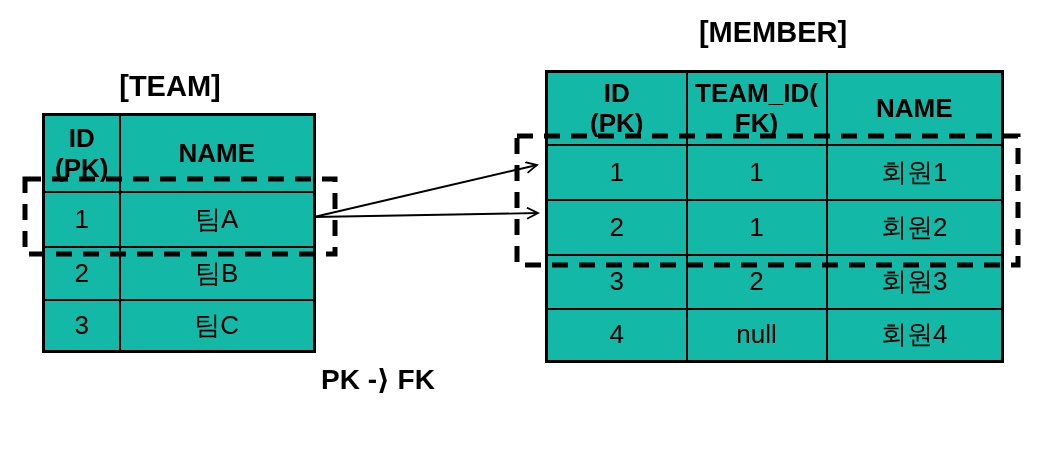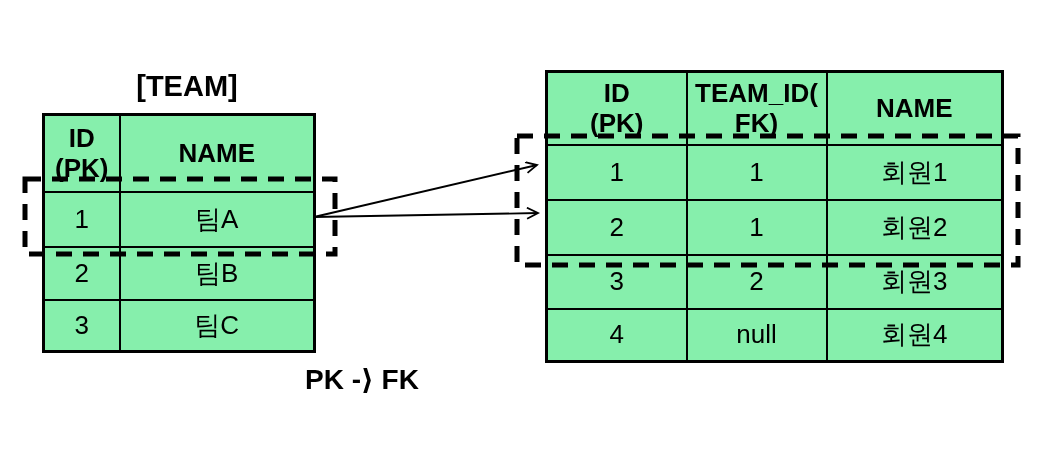--- a/index.html
+++ b/index.html
@@ -16,28 +16,28 @@
     font-family: "Liberation Sans", "DejaVu Sans", sans-serif;
     overflow: hidden;
   }
   .tbl-title {
     position: absolute;
     text-align: center;
     font-size: 29px;
     font-weight: 700;
     letter-spacing: 0px;
   }
-  .team-title   { left: 42px;  top: 70px;  width: 290px; }
+  .team-title   { left: 25px;  top: 70px;  width: 290px; }
   .member-title { left: 545px; top: 16px;  width: 456px; }
 
   table.dbtable {
     position: absolute;
     border-collapse: collapse;
     table-layout: fixed;
-    background: #86efac;
+    background: #14b8a6;
   }
   table.team   { left: 42px;  top: 113px; }
   table.member { left: 545px; top: 70px;  }
 
   table.dbtable td {
     border: 2px solid #000000;
     padding: 0;
     text-align: center;
     vertical-align: middle;
     font-size: 26px;
@@ -53,21 +53,21 @@
   .overlay {
     position: absolute;
     left: 0;
     top: 0;
     pointer-events: none;
     z-index: 5;
   }
 
   .caption {
     position: absolute;
-    left: 92px;
+    left: 108px;
     top: 364px;
     width: 540px;
     text-align: center;
     font-size: 28px;
     font-weight: 600;
     line-height: 1.13;
   }
 </style>
 </head>
 <body>
@@ -95,20 +95,21 @@
       <td>2</td>
       <td>팀B</td>
     </tr>
     <tr style="height:52px">
       <td>3</td>
       <td>팀C</td>
     </tr>
   </tbody>
     </table>
 
+  <div class="tbl-title member-title">[MEMBER]</div>
 
   <table class="dbtable member">
     <colgroup>
         <col style="width:140px">
         <col style="width:140px">
         <col style="width:176px">
       </colgroup>
     <tbody>
         <tr style="height:73px">
       <td class="hdr">ID

